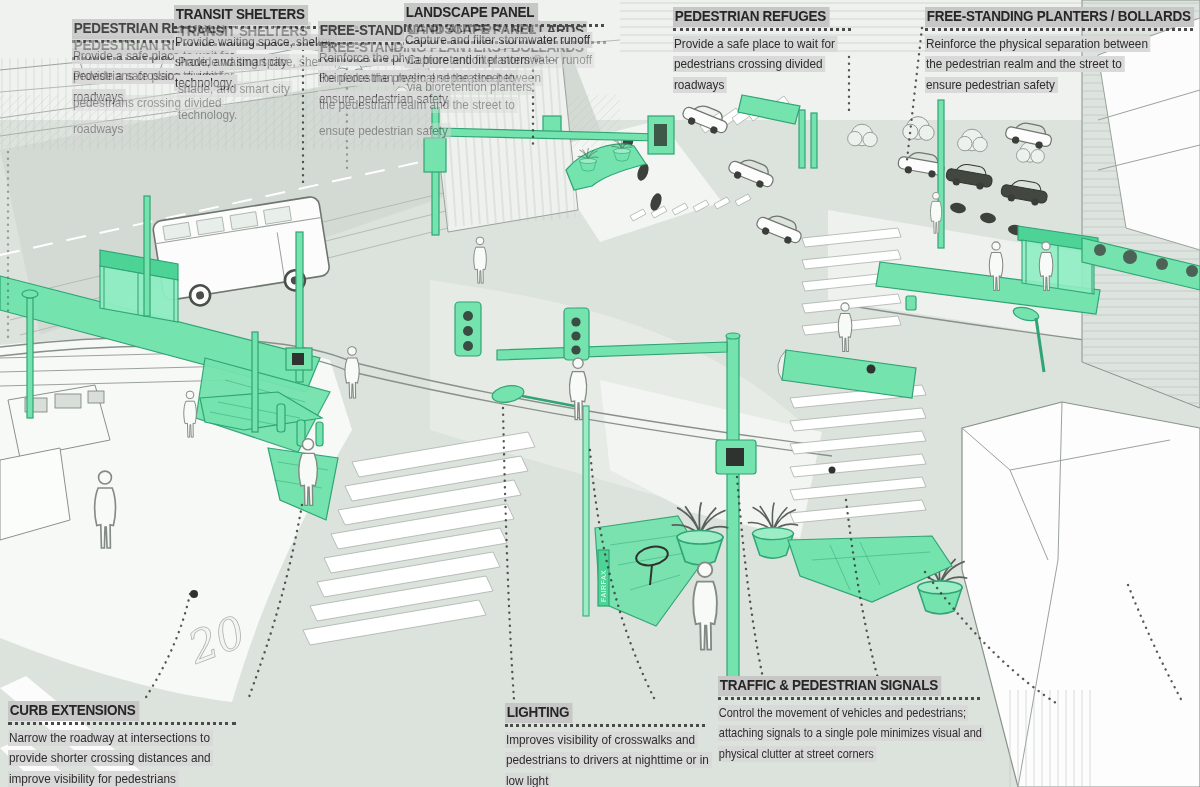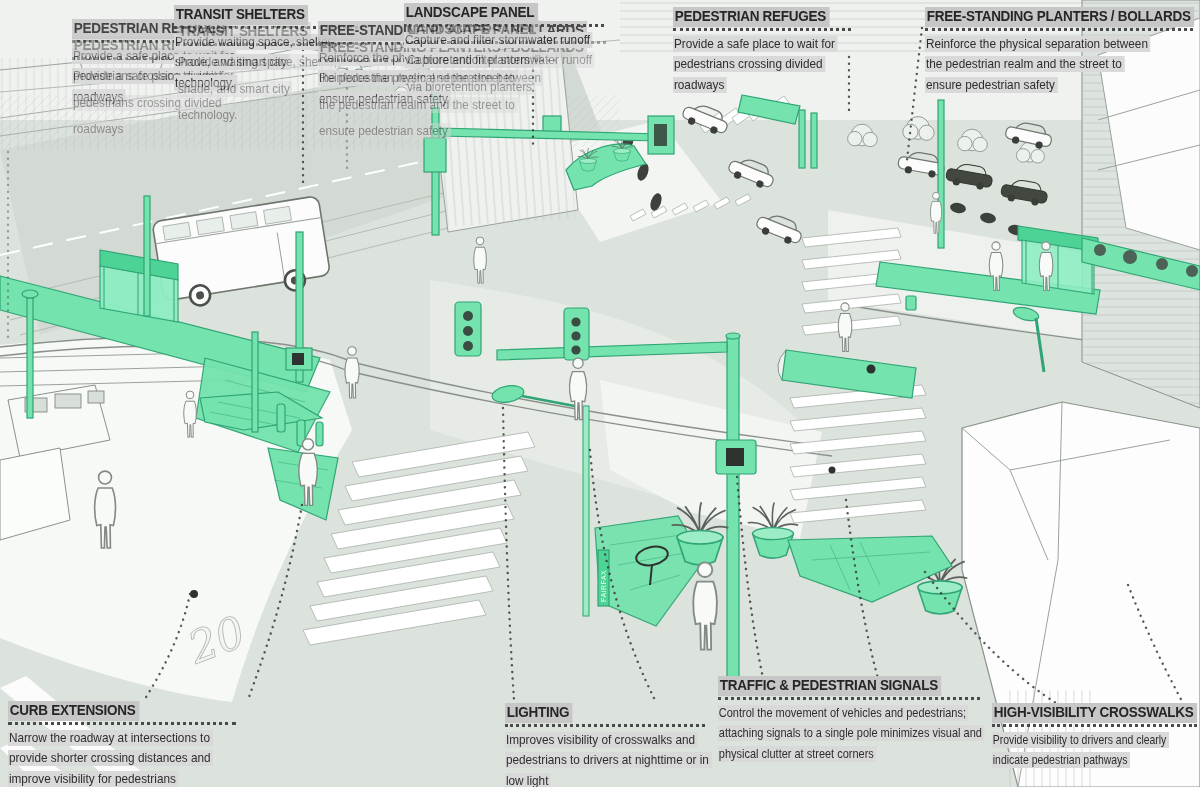--- a/index.html
+++ b/index.html
@@ -426,19 +426,14 @@
     <div class="rule" style="width:200px;"></div>
     <div class="body" style="width:233px;"><span>Improves visibility of crosswalks and pedestrians to  drivers at nighttime or in low light</span></div>
   </div>
 
   <div class="callout s82" style="left:718px;top:676px;width:265px;">
     <div class="title">TRAFFIC &amp; PEDESTRIAN SIGNALS</div>
     <div class="rule" style="width:262px;"></div>
     <div class="body" style="width:330px;"><span>Control the movement of vehicles and pedestrians; attaching signals to a single pole  minimizes visual and physical clutter at street corners</span></div>
   </div>
 
-  <div class="callout s78" style="left:992px;top:703px;width:208px;">
-    <div class="title">HIGH-VISIBILITY  CROSSWALKS</div>
-    <div class="rule" style="width:205px;"></div>
-    <div class="body" style="width:262px;"><span>Provide visibility to drivers and clearly indicate pedestrian pathways</span></div>
-  </div>
 
 </div>
 
 </body></html>

